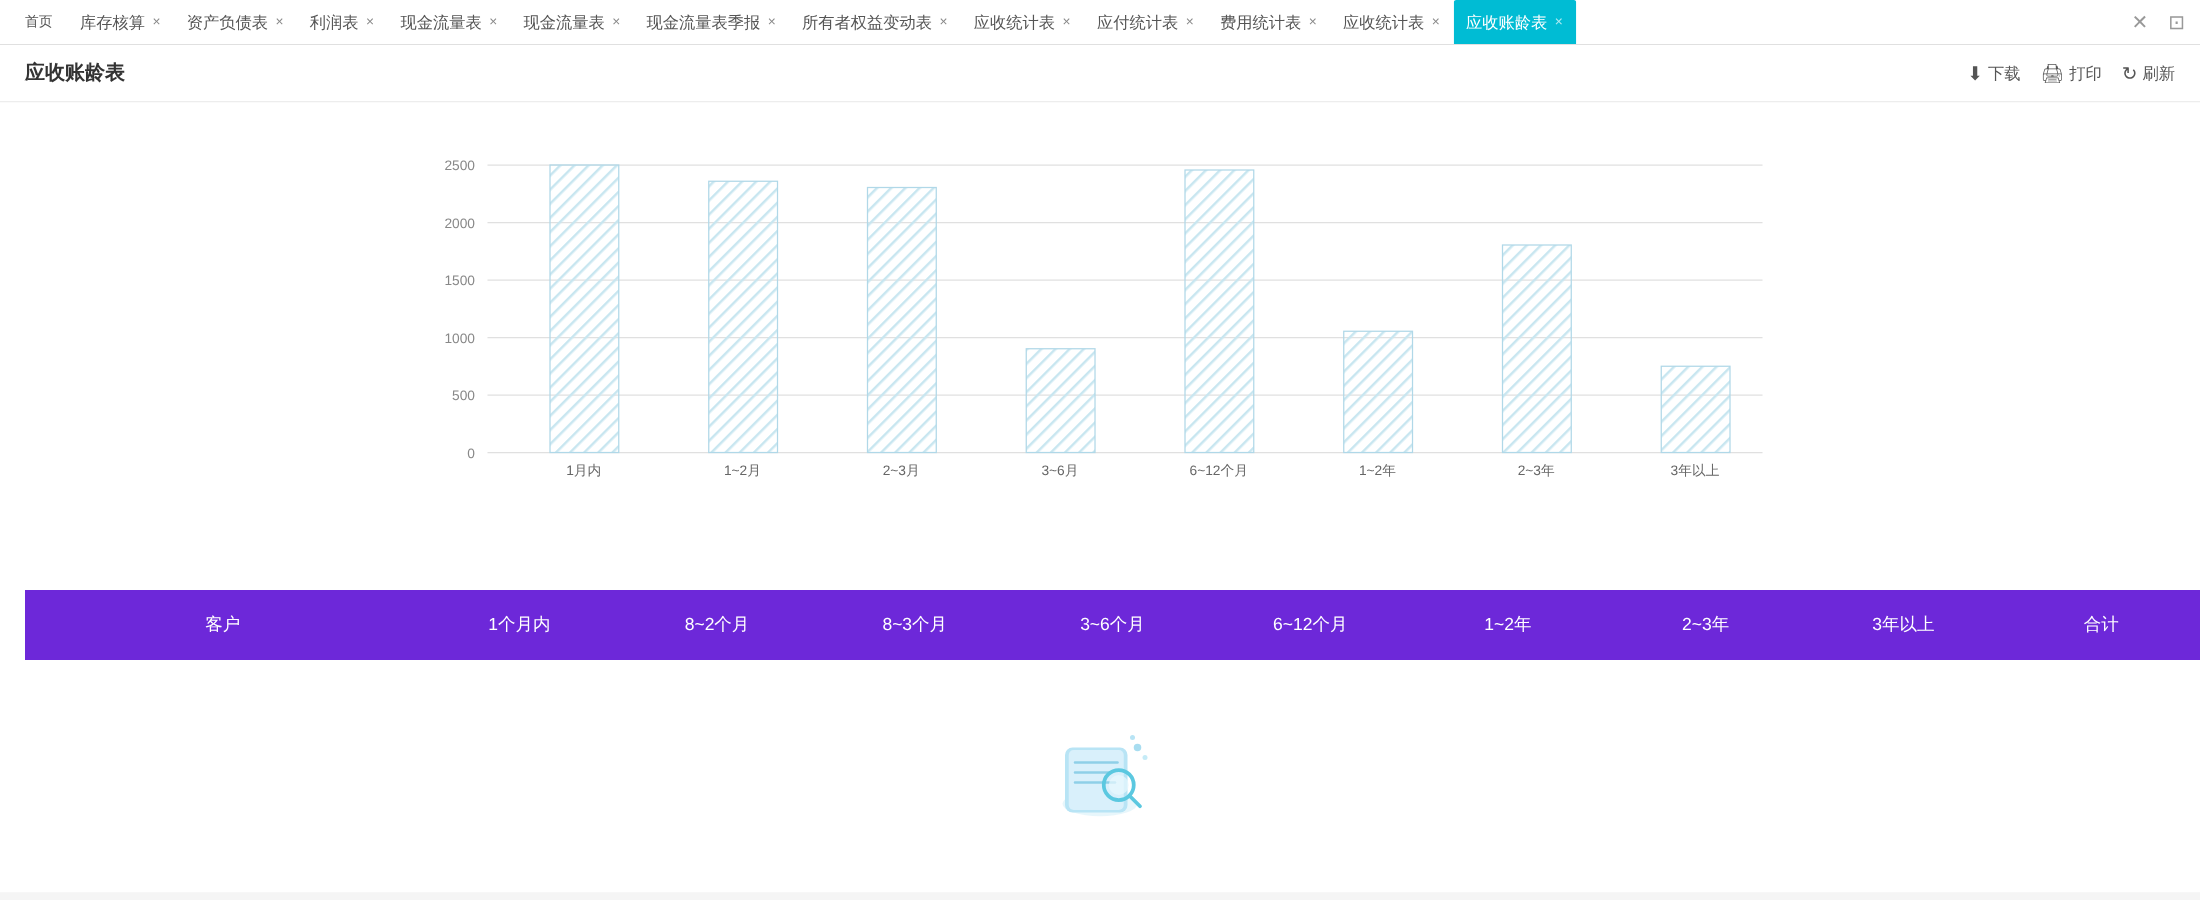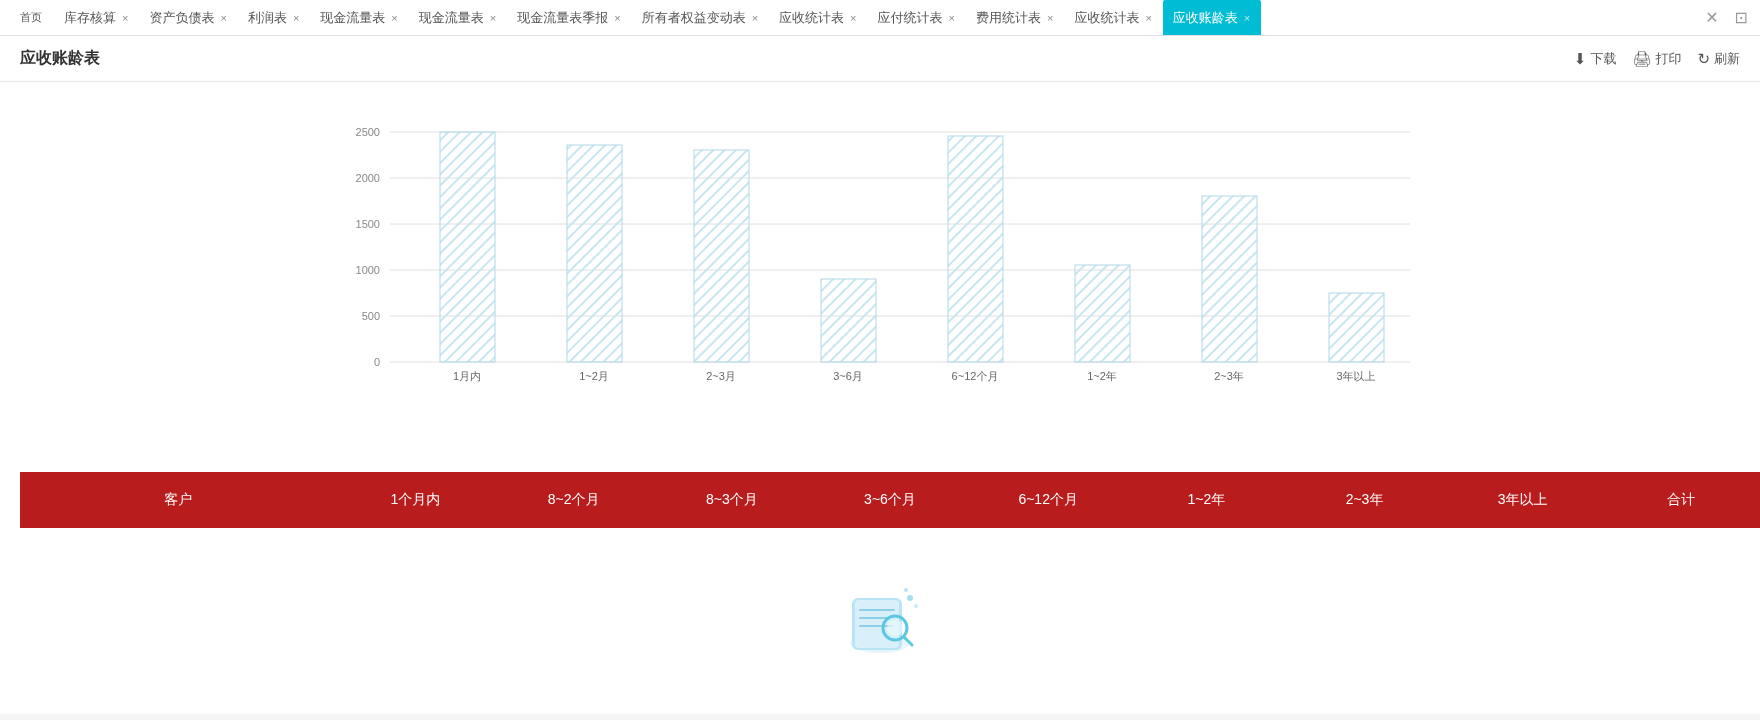--- a/index.html
+++ b/index.html
@@ -104,21 +104,21 @@
       padding: 20px 40px;
       background: #fff;
       height: 390px;
       position: relative;
     }
 
     
     .table-header {
       display: grid;
       grid-template-columns: 2fr 1fr 1fr 1fr 1fr 1fr 1fr 1fr 1fr 1fr;
-      background: #b91c1c;
+      background: #6d28d9;
       color: #fff;
       height: 56px;
       align-items: center;
       margin-left: 20px;
     }
     .th-cell {
       text-align: center;
       font-size: 14px;
       font-weight: 500;
       padding: 0 8px;

